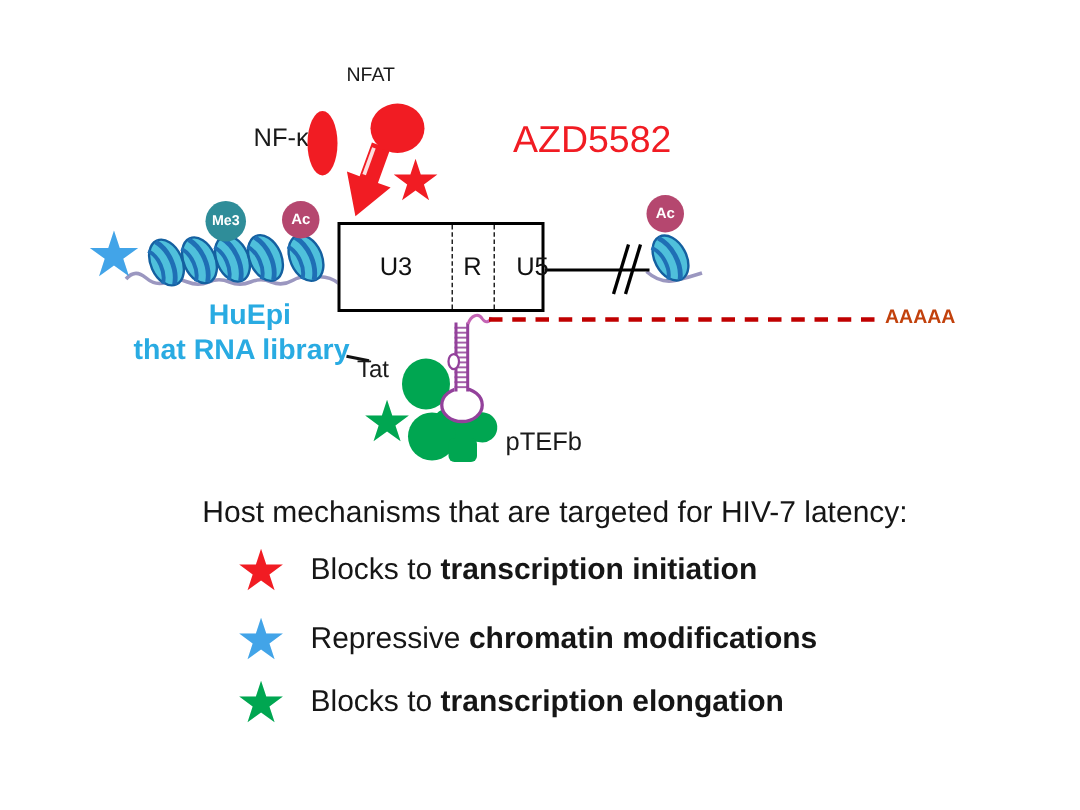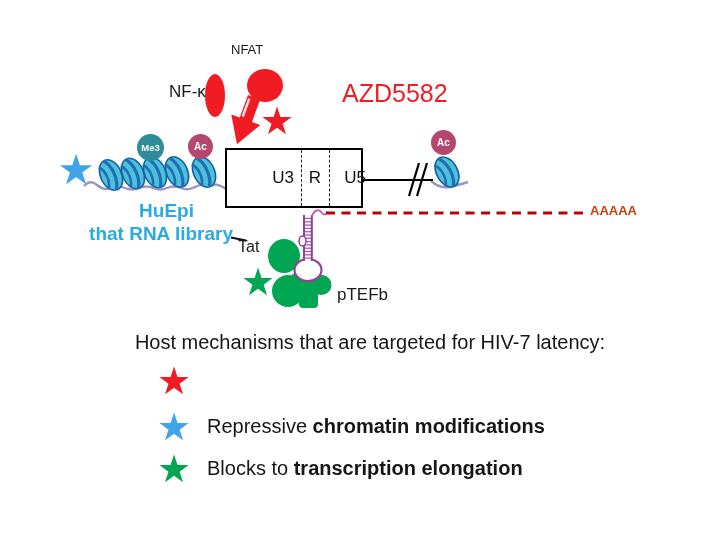--- a/index.html
+++ b/index.html
@@ -118,40 +118,41 @@
 
   <div class="star" style="left: 57px; top: 151px; width: 38px; height: 38px; font-size: 42px; color: rgb(66, 164, 232);">★</div>
 
   <div class="badge" style="left: 137px; top: 134px; width: 27px; height: 27px; font-size: 9.5px; background-color: rgb(47, 141, 153);">Me3</div>
   <div class="badge" style="left: 188px; top: 134px; width: 25px; height: 25px; font-size: 10px; background-color: rgb(181, 71, 111);">Ac</div>
   <div class="badge" style="left: 431px; top: 130px; width: 25px; height: 25px; font-size: 10px; background-color: rgb(181, 71, 111);">Ac</div>
 
   <div class="ltr-box">
     <div class="ltr-div" style="left:74px;"></div>
     <div class="ltr-div" style="left:102px;"></div>
-    <div class="ltr-lbl" style="left:0;width:74px;padding-left:19px;">U3</div>
+    <div class="ltr-lbl" style="left:0;width:74px;">U3</div>
     <div class="ltr-lbl" style="left:74px;width:28px;">R</div>
     <div class="ltr-lbl" style="left:102px;width:52px;">U5</div>
   </div>
 
   <div class="lbl" style="left: 590px; top: 204px; font-size: 13px; font-weight: bold; color: #c2410c;">AAAAA</div>
 
   <div>
     <div class="cyan-lbl" style="left: 94px; top: 200px; width: 100px; color: rgb(41, 171, 226);">HuEpi</div>
     <div class="cyan-lbl" style="left: 48px; top: 223px; width: 185px; color: rgb(41, 171, 226);">that RNA library</div>
   </div>
 
   <div class="lbl" style="left:238px;top:238px;font-size:16px;">Tat</div>
   <div class="lbl" style="left:337px;top:285px;font-size:17px;">pTEFb</div>
   <div class="star" style="left: 240px; top: 264px; width: 36px; height: 36px; font-size: 38px; color: rgb(0, 166, 81);">★</div>
 
   <div class="legend-title">Host mechanisms that are targeted for HIV-7 latency:</div>
 
   <div class="legend-row" style="top:362px;">
     <span class="star" style="color: rgb(241, 28, 35);">★</span>
+    <span class="legend-text"><span>Blocks to </span><b>transcription initiation</b></span>
   </div>
 
   <div class="legend-row" style="top:408px;">
     <span class="star" style="color: rgb(66, 164, 232);">★</span>
     <span class="legend-text"><span>Repressive </span><b>chromatin modifications</b></span>
   </div>
 
   <div class="legend-row" style="top:450px;">
     <span class="star" style="color: rgb(0, 166, 81);">★</span>
     <span class="legend-text"><span>Blocks to </span><b>transcription elongation</b></span>

